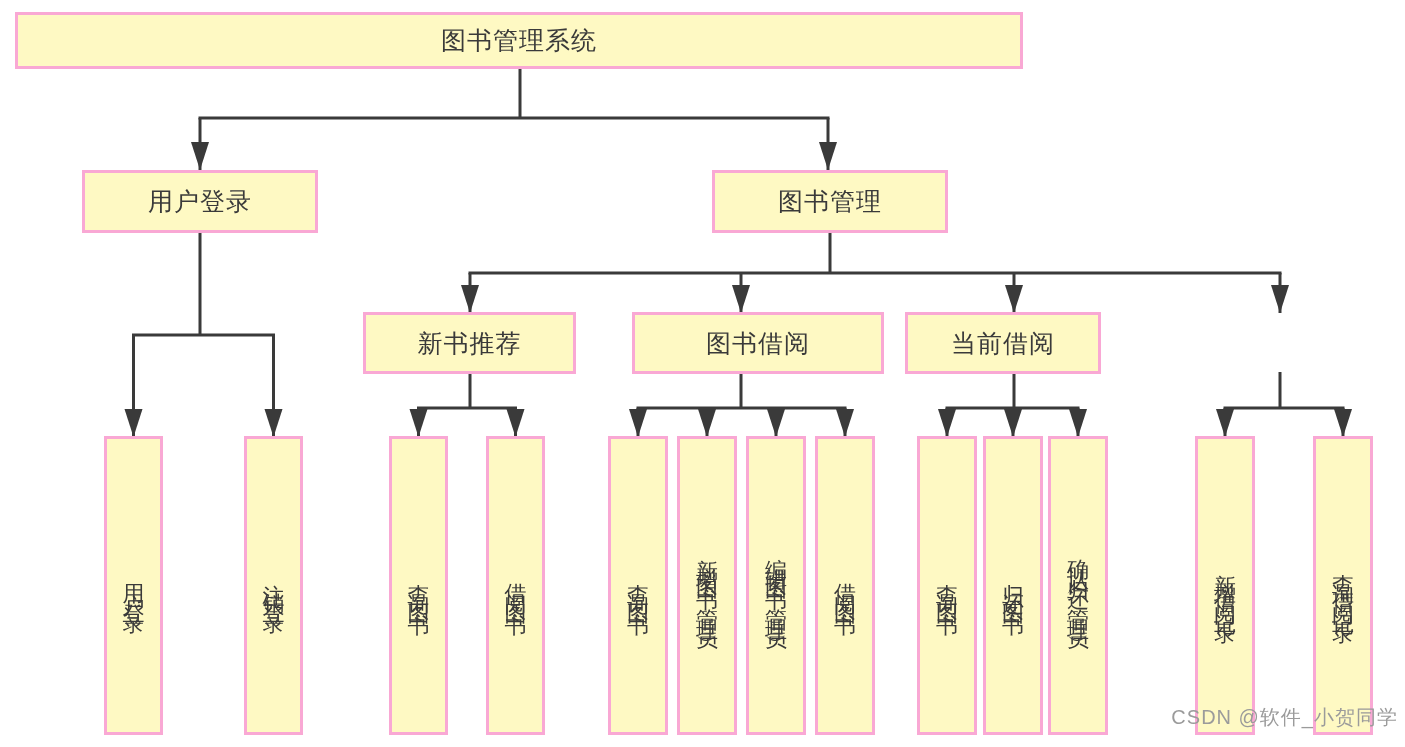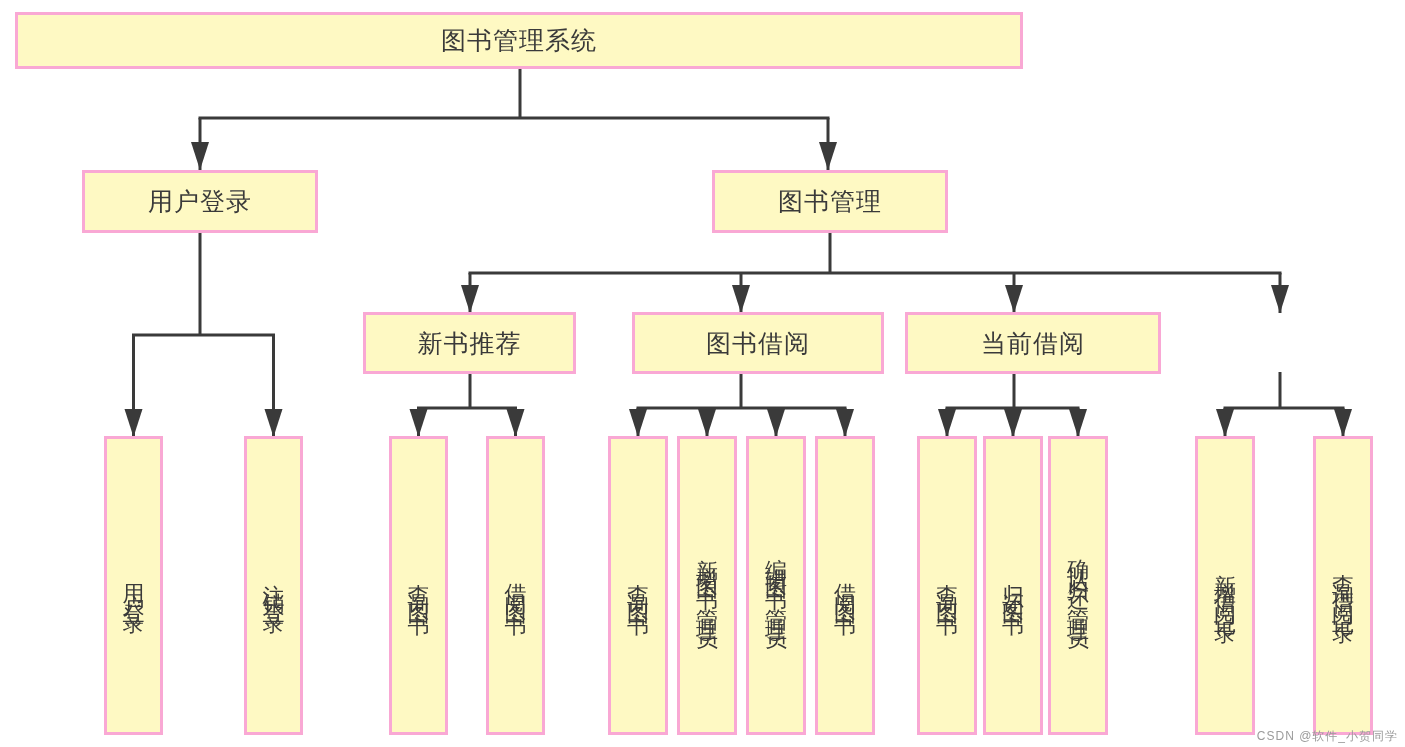--- a/index.html
+++ b/index.html
@@ -41,22 +41,22 @@
   .node.v .lbl {
     writing-mode: vertical-rl;
     text-orientation: mixed;
     font-size: 22px;
     letter-spacing: 10px;
     line-height: 1;
   }
   .watermark {
     position: absolute;
     right: 7px;
-    bottom: 2px;
-    font-size: 12px;
+    bottom: 16px;
+    font-size: 20px;
     letter-spacing: 1px;
     color: #9b9b9b;
     white-space: nowrap;
   }
 </style>
 </head>
 <body>
 
 <div id="canvas">
 
@@ -111,21 +111,21 @@
   <div class="node h" style="left:712px; top:170px; width:236px; height:63px">
     <span class="lbl">图书管理</span>
   </div>
 
   <div class="node h" style="left:363px; top:312px; width:213px; height:62px">
     <span class="lbl">新书推荐</span>
   </div>
   <div class="node h" style="left:632px; top:312px; width:252px; height:62px">
     <span class="lbl">图书借阅</span>
   </div>
-  <div class="node h" style="left:905px; top:312px; width:256px; height:62px">
+  <div class="node h" style="left:905px; top:312px; width:196px; height:62px">
     <span class="lbl">当前借阅</span>
   </div>
 
   <div class="node v" style="left:104px; top:436px; width:59px; height:299px">
     <span class="lbl">用户登录</span>
   </div>
   <div class="node v" style="left:244px; top:436px; width:59px; height:299px">
     <span class="lbl">注销登录</span>
   </div>
 

